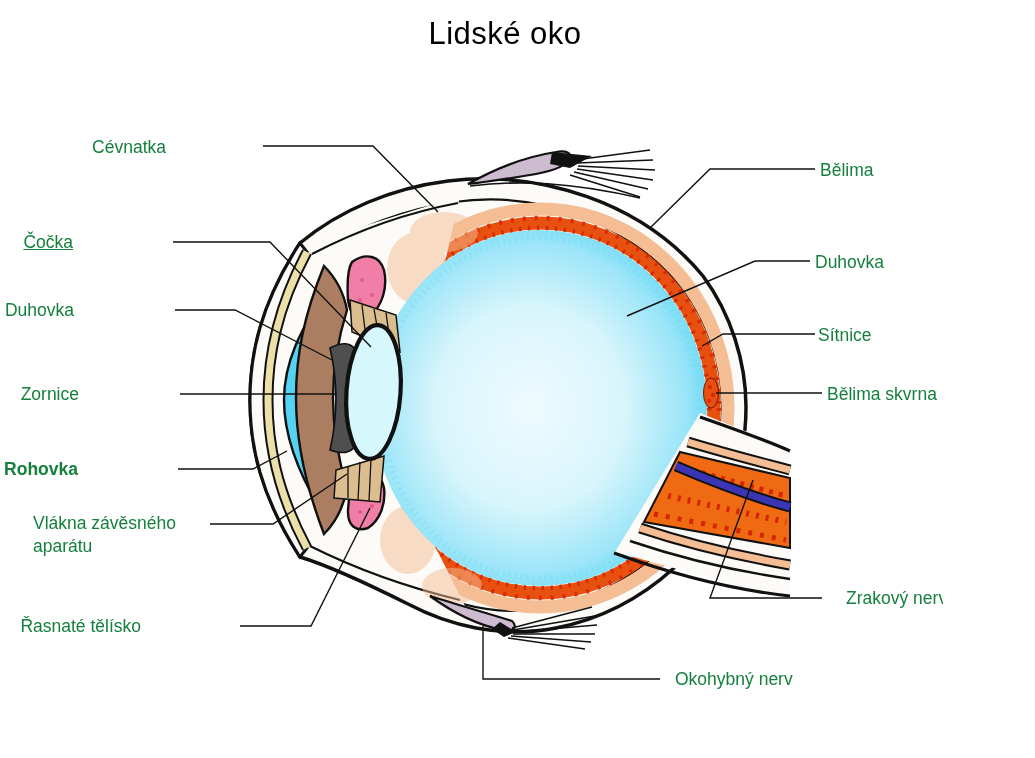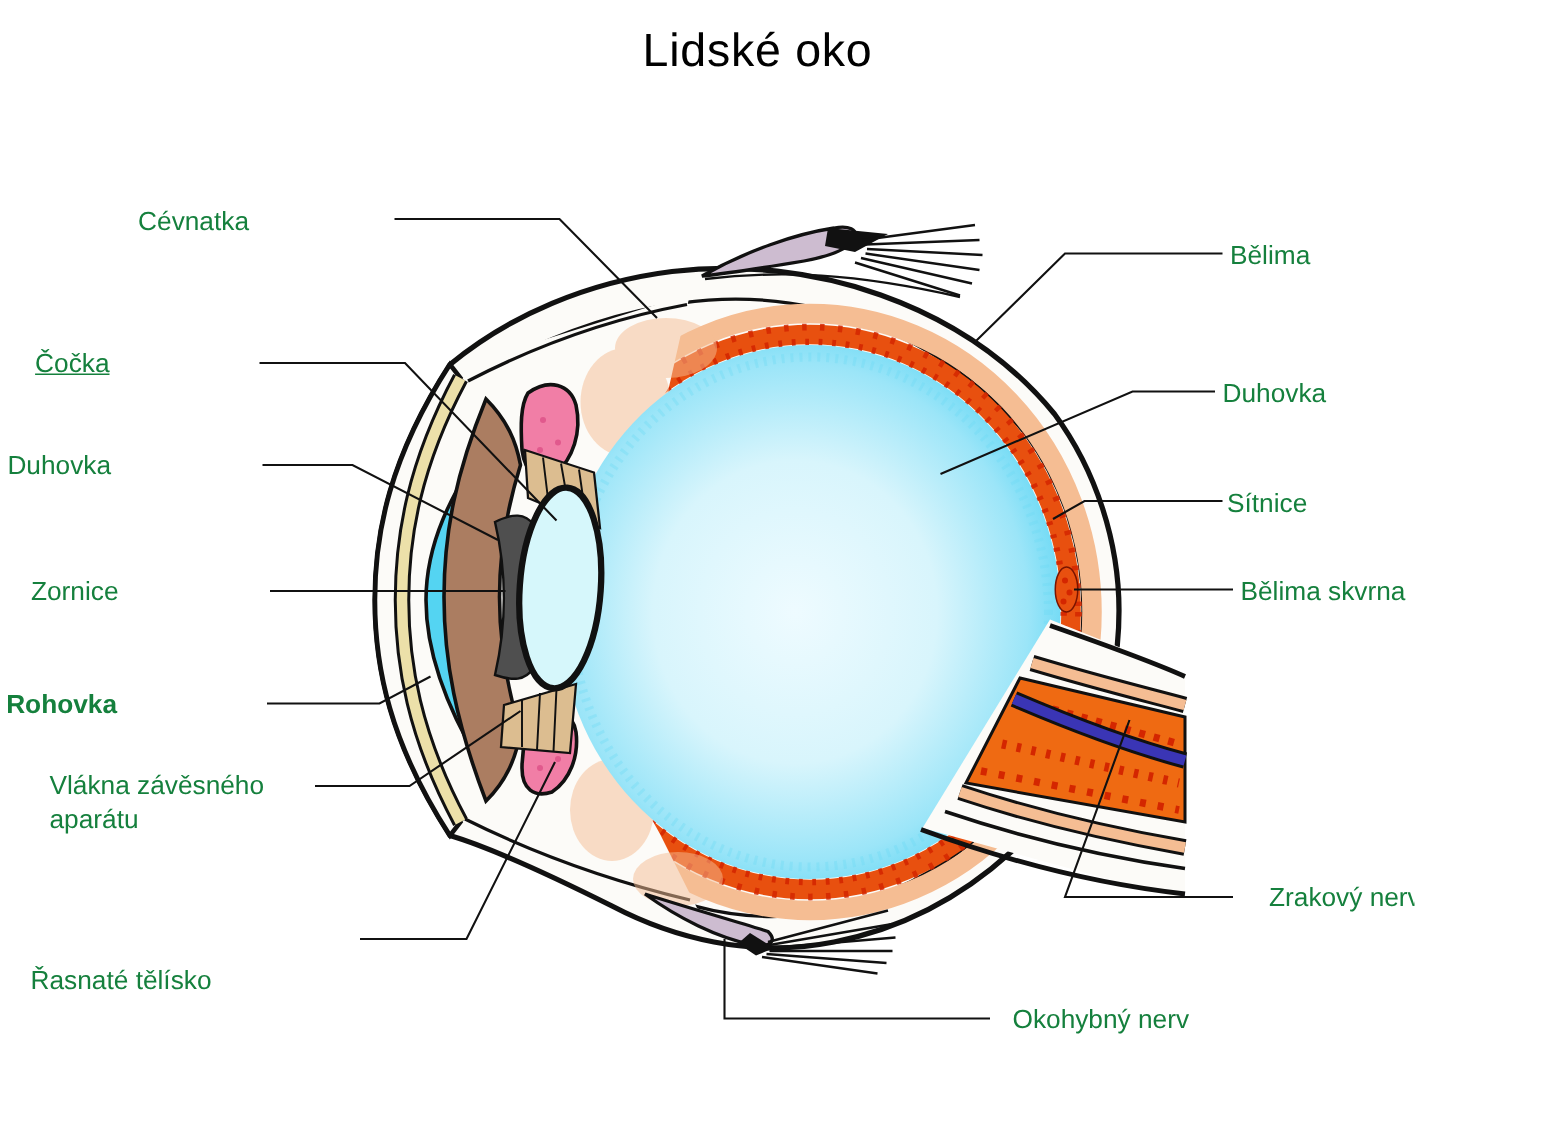--- a/index.html
+++ b/index.html
@@ -158,21 +158,21 @@
 </svg>
 
 <div class="title">Lidské oko</div>
 
 <div class="lbl" style="right:777px;top:137px;">Cévnatka</div>
 <div class="lbl" style="right:870px;top:232px;text-decoration:underline;">Čočka</div>
 <div class="lbl" style="right:869px;top:300px;">Duhovka</div>
 <div class="lbl" style="right:864px;top:384px;">Zornice</div>
 <div class="lbl" style="right:865px;top:459px;font-weight:bold;">Rohovka</div>
 <div class="lbl wrap" style="left:33px;top:512px;">Vlákna závěsného aparátu</div>
-<div class="lbl" style="right:802px;top:616px;margin-top:27px;">Řasnaté tělísko</div>
+<div class="lbl" style="right:802px;top:616px;">Řasnaté tělísko</div>
 <div class="lbl" style="left:820px;top:160px;">Bělima</div>
 <div class="lbl" style="left:815px;top:252px;">Duhovka</div>
 <div class="lbl" style="left:818px;top:325px;">Sítnice</div>
 <div class="lbl" style="left:827px;top:384px;">Bělima skvrna</div>
 <div class="lbl" style="left:846px;top:588px;">Zrakový nerv</div>
 <div class="lbl" style="left:675px;top:669px;">Okohybný nerv</div>
 
 </div>
 
 </body></html>

